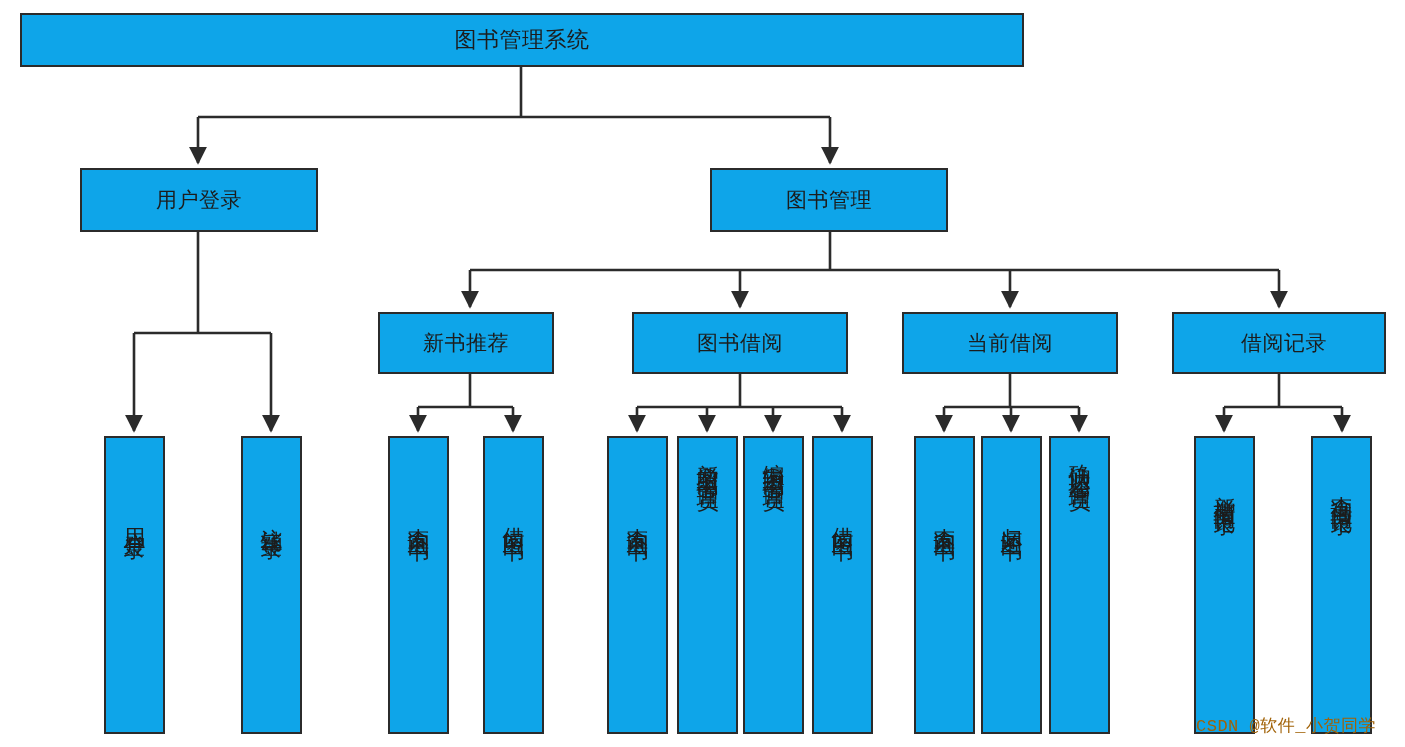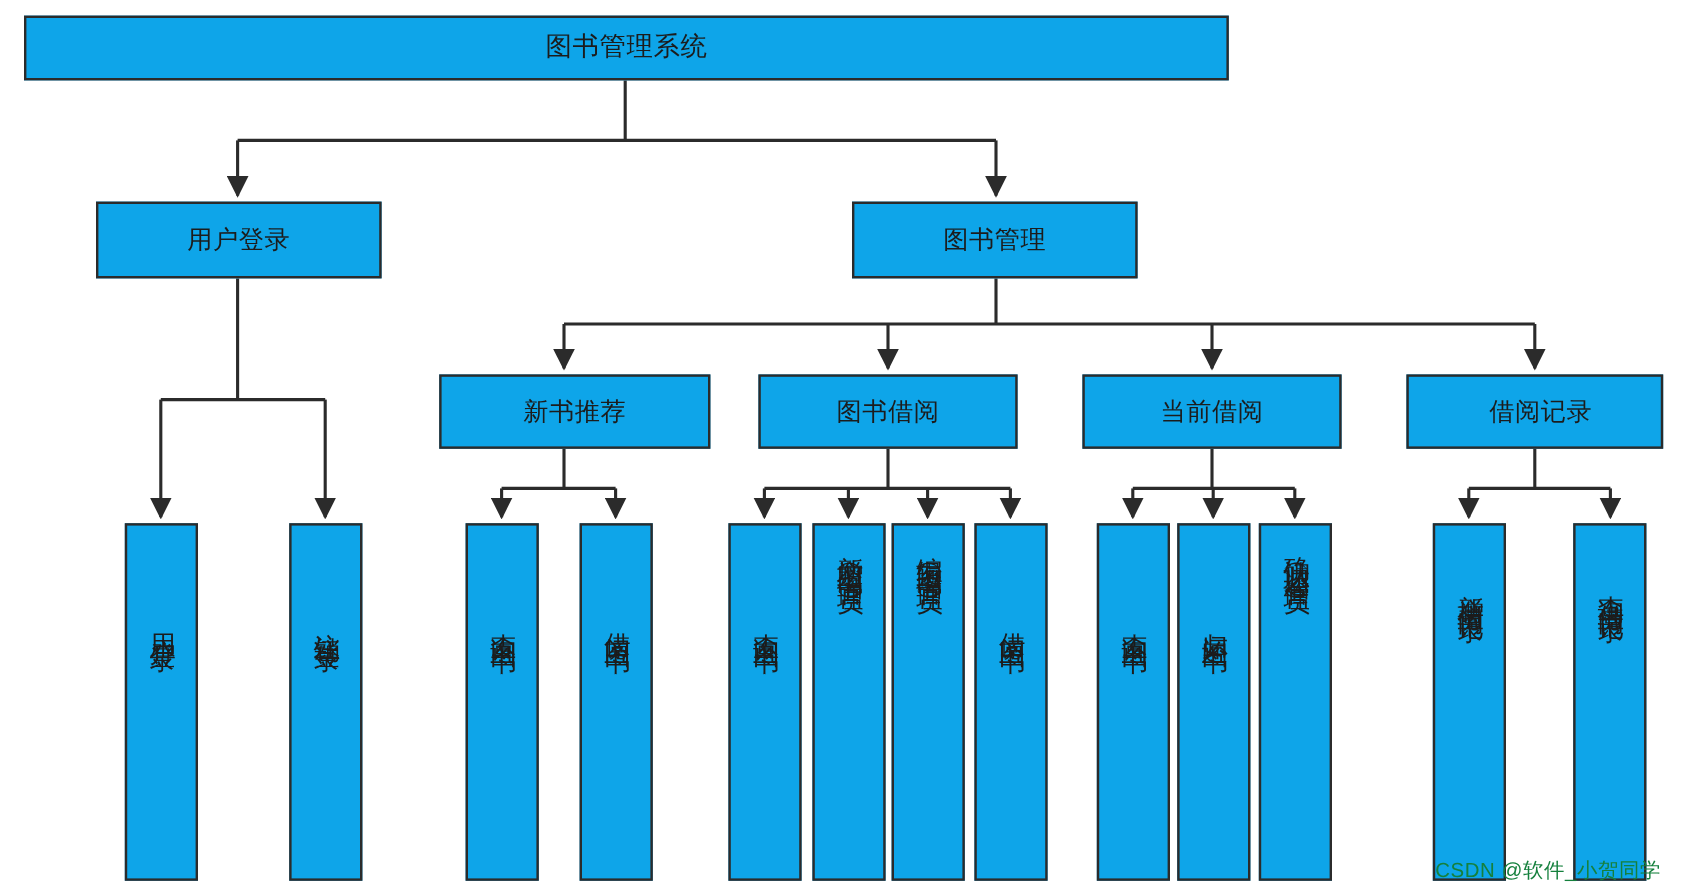--- a/index.html
+++ b/index.html
@@ -54,24 +54,24 @@
     writing-mode:vertical-rl;
     text-orientation:upright;
     font-size:22px;
     line-height:1.0;
     letter-spacing:4px;
     white-space:nowrap;
   }
   .watermark{
     position:absolute;
     font-size:17px;
-    color:#15803d;
+    color:#a16207;
     white-space:nowrap;
     letter-spacing:0.5px;
-    font-family:Liberation Sans, sans-serif;
+    font-family:Liberation Mono, monospace;
   }
 </style>
 </head>
 <body>
 
 <div id="canvas">
 
   <svg id="wires" viewBox="0 0 1405 747" xmlns="http://www.w3.org/2000/svg">
     <defs>
       <marker id="arrow" viewBox="0 0 10 10" refX="9" refY="5" markerWidth="7" markerHeight="7" orient="auto-start-reverse">
@@ -126,21 +126,21 @@
     <span class="lbl">图书管理系统</span>
   </div>
 
   <div class="node h" style="left:80px;top:168px;width:238px;height:64px;">
     <span class="lbl">用户登录</span>
   </div>
   <div class="node h" style="left:710px;top:168px;width:238px;height:64px;">
     <span class="lbl">图书管理</span>
   </div>
 
-  <div class="node h" style="left:366px;top:312px;width:226px;height:62px;">
+  <div class="node h" style="left:378px;top:312px;width:176px;height:62px;">
     <span class="lbl">新书推荐</span>
   </div>
   <div class="node h" style="left:902px;top:312px;width:216px;height:62px;">
     <span class="lbl">当前借阅</span>
   </div>
   <div class="node h" style="left:632px;top:312px;width:216px;height:62px;">
     <span class="lbl">图书借阅</span>
   </div>
   <div class="node h" style="left:1172px;top:312px;width:214px;height:62px;padding-left:10px;">
     <span class="lbl">借阅记录</span>

